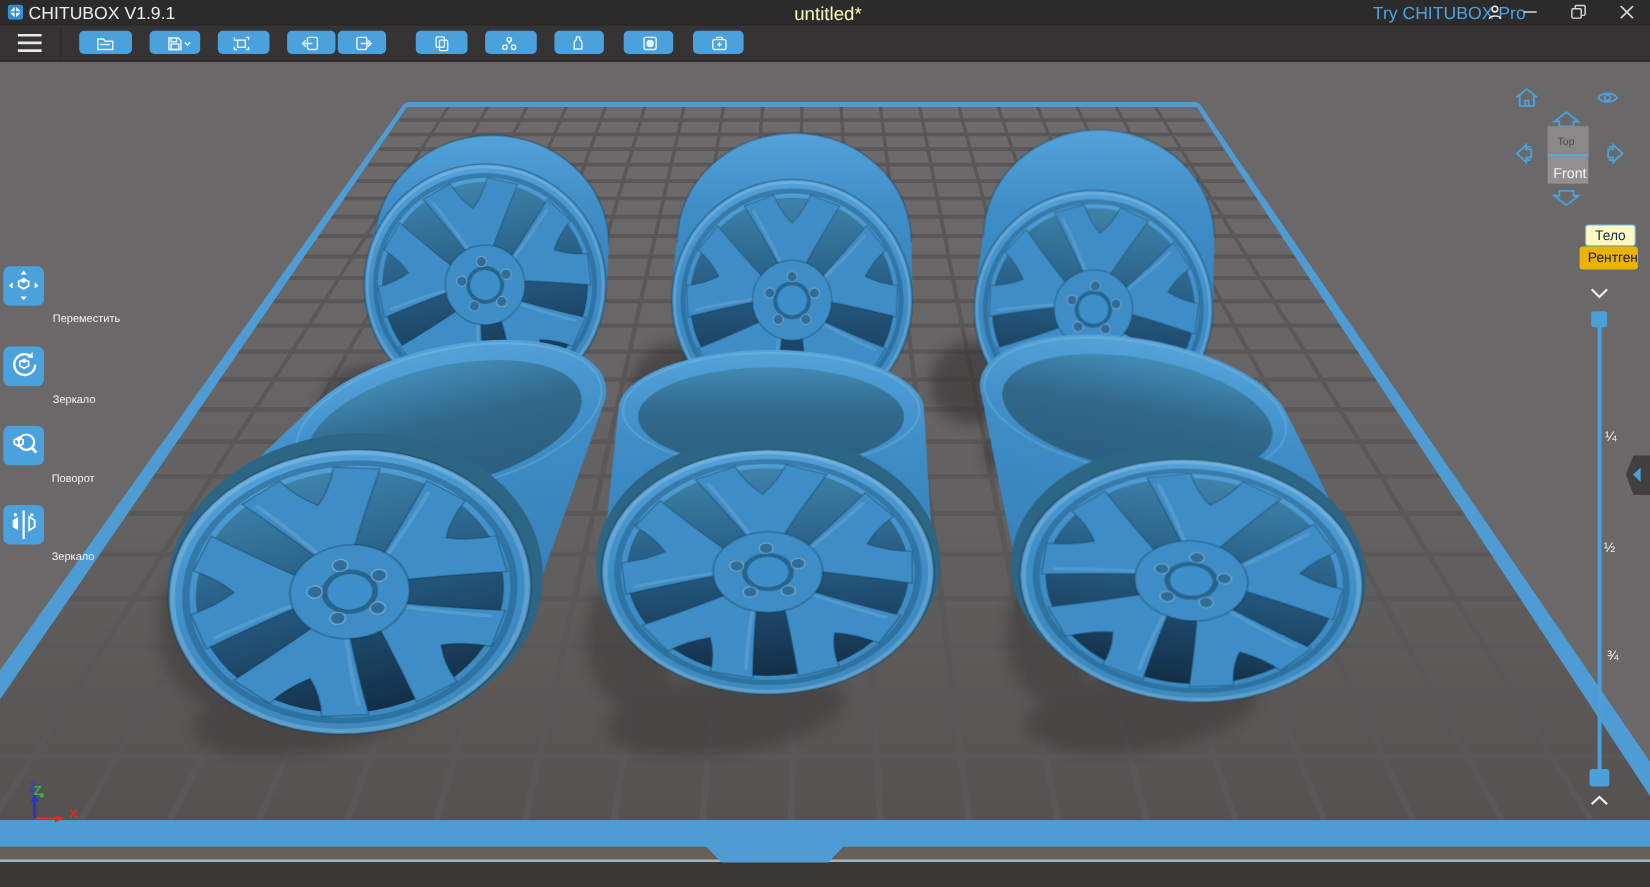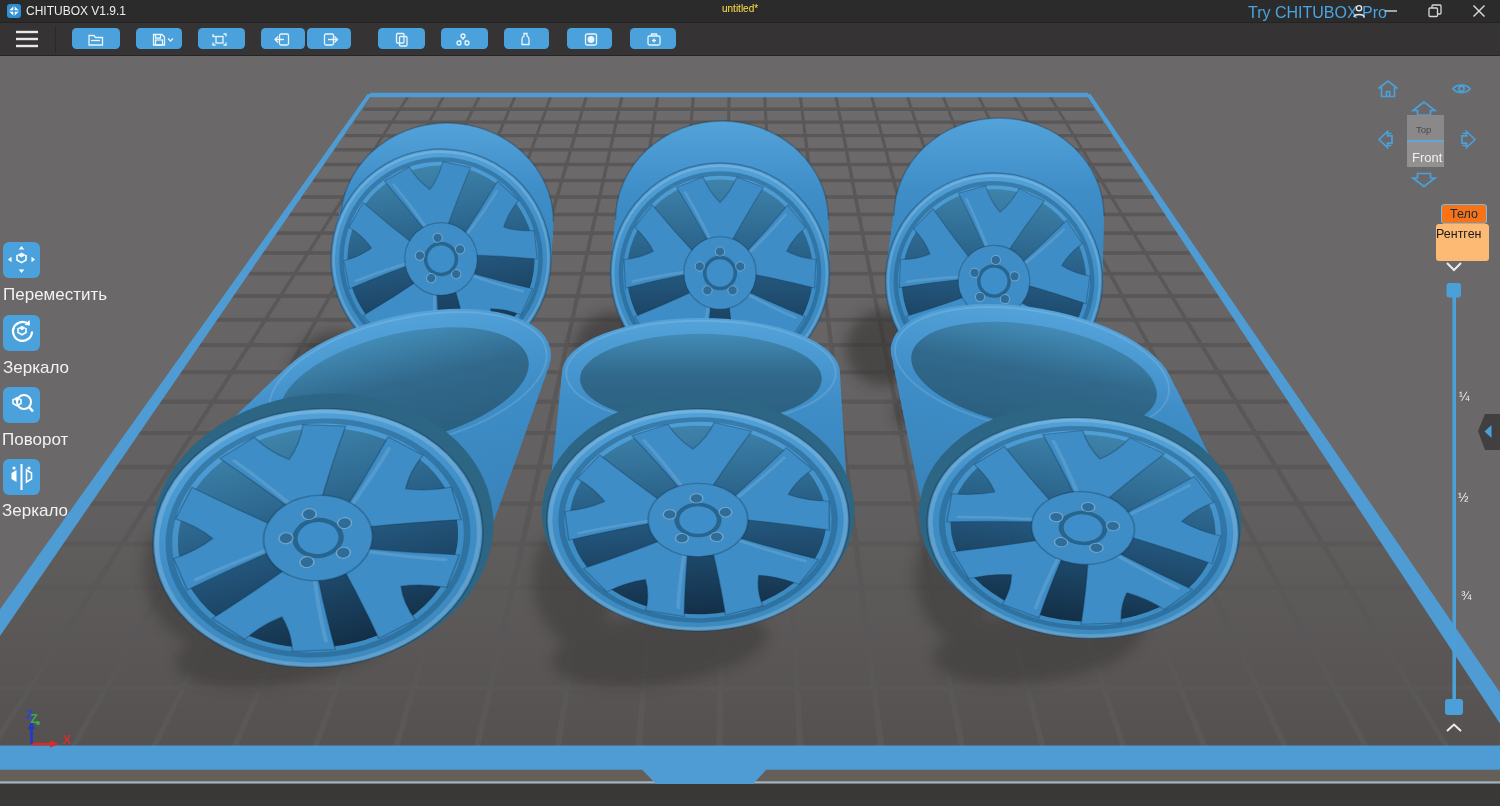--- a/index.html
+++ b/index.html
@@ -2,21 +2,21 @@
 <html><head><meta charset="utf-8">
 <style>
 * { margin:0; padding:0; box-sizing:border-box; }
 body { width:1500px; height:806px; overflow:hidden; position:relative;
   font-family:"Liberation Sans", sans-serif; background:#6A6868; }
 #titlebar { position:absolute; left:0; top:0; width:1500px; height:22px; background:#2B2B2B; }
 #toolbar { position:absolute; left:0; top:22px; width:1500px; height:34px; background:#353333;
   border-top:1px solid #232323; border-bottom:1px solid #252525;}
 .tbtn { position:absolute; top:4.5px; height:21.5px; background:#4AA1DC; border-radius:4.5px; }
 .abs { position:absolute; }
-.lbl { position:absolute; color:#F2F2F2; font-size:17px; }
+.lbl { position:absolute; color:#F2F2F2; font-size:10px;margin-left:45px; }
 .sbtn { position:absolute; left:3px; width:37px; height:36px; background:#4AA1DC; border-radius:6px; }
 </style></head>
 <body>
 <svg width="1500" height="750" viewBox="0 56 1500 750" style="position:absolute;left:0;top:56px">
 <defs>
 <linearGradient id="gBar" x1="0" y1="0" x2="0" y2="1">
 <stop offset="0" stop-color="#58A7DE"></stop>
         <stop offset="0.3" stop-color="#4596D0"></stop>
         <stop offset="0.7" stop-color="#3C8AC2"></stop>
         <stop offset="1" stop-color="#3076AA"></stop>
@@ -378,22 +378,22 @@
 </g>
 </svg>
 
 <div id="titlebar">
   <svg class="abs" style="left:7px;top:4px" width="14" height="14">
     <rect width="14" height="14" rx="3" fill="#2E8FD4"></rect>
     <rect x="3.2" y="3.2" width="7.6" height="7.6" fill="#FFFFFF" transform="rotate(45 7 7)"></rect>
     <line x1="7" y1="1" x2="7" y2="13" stroke="#2E8FD4" stroke-width="1.4"></line>
     <line x1="1" y1="7" x2="13" y2="7" stroke="#2E8FD4" stroke-width="1.4"></line>
   </svg>
-  <span class="abs" style="left:26px;top:4px;color:#ECECEC;font-size:12px">CHITUBOX V1.9.1</span>
-  <span class="abs" style="left:722px;top:3px;color:#fde047;font-size:10px">untitled*</span>
+  <span class="abs" style="left:26px;top:4px;color:#ECECEC;font-size:16px">CHITUBOX V1.9.1</span>
+  <span class="abs" style="left:722px;top:3px;color:#fef9c3;font-size:17px">untitled*</span>
   <span class="abs" style="left:1248px;top:4px;color:#4CA3E0;font-size:16px">Try CHITUBOX Pro</span>
   <svg class="abs" style="left:1351px;top:3px" width="16" height="16" fill="none" stroke="#E8E8E8" stroke-width="1.4">
     <circle cx="8" cy="5.2" r="2.6"></circle>
       <path d="M3 14.2 C3 10.6 13 10.6 13 14.2"></path>
   </svg>
   <svg class="abs" style="left:1383px;top:3px" width="16" height="16" stroke="#D8D8D8" stroke-width="1.4">
     <line x1="2" y1="8" x2="14" y2="8"></line>
   </svg>
   <svg class="abs" style="left:1427px;top:3px" width="16" height="16" fill="none" stroke="#D8D8D8" stroke-width="1.3">
     <rect x="2" y="5" width="8.5" height="8.5" rx="1"></rect>
@@ -512,22 +512,22 @@
   <path d="M105 64.5 l-8.5 -8 v4.3 h-4.5 v7.4 h4.5 v4.3 z M96 58.5 l-3.5 0 M96 70.5 l-3.5 0"></path>
 
   <path d="M54 111.5 l-11 -8.5 h4.5 v-4.5 h13 v4.5 h4.5 z"></path>
 </svg>
 <div class="abs" style="left:1407px;top:115px;width:37px;height:52px;background:#929090"></div>
 <div class="abs" style="left:1407px;top:115px;width:37px;height:26px;background:#8A8888"></div>
 <div class="abs" style="left:1407px;top:140px;width:37px;height:2px;background:#5DA8D8"></div>
 <span class="abs" style="left:1416px;top:124px;color:#4A4A4A;font-size:9.5px">Top</span>
 <span class="abs" style="left:1412px;top:150px;color:#F0F0F0;font-size:13px">Front</span>
 
-<div class="abs" style="left:1441px;top:203.5px;width:46px;height:20px;background:#f97316;border-radius:3px;border:1px solid #77bceb;text-align:center;line-height:19px;color:#0E2B40;font-size:12.5px">Тело</div>
-<div class="abs" style="left:1436px;top:224px;width:53px;height:37px;background:#fdba74;border-radius:3px;text-align:left;line-height:21px;color:#1A1A1A;font-size:12.5px">Рентген</div>
+<div class="abs" style="left:1441px;top:203.5px;width:46px;height:20px;background:#fef9c3;border-radius:3px;border:1px solid #77bceb;text-align:center;line-height:19px;color:#0E2B40;font-size:12.5px">Тело</div>
+<div class="abs" style="left:1436px;top:224px;width:53px;height:21px;background:#eab308;border-radius:3px;text-align:right;line-height:21px;color:#1A1A1A;font-size:12.5px">Рентген</div>
 
 <svg class="abs" style="left:1440px;top:258px" width="30" height="20" fill="none" stroke="#EDEDED" stroke-width="2">
   <path d="M7 5 l7 7 l7 -7"></path>
 </svg>
 
 <svg class="abs" style="left:1430px;top:280px" width="70" height="460">
   <line x1="24.2" y1="16" x2="24.2" y2="428" stroke="#4BA0D9" stroke-width="3.6"></line>
   <rect x="16.5" y="3" width="14.5" height="14.5" rx="2.5" fill="#4BA0D9"></rect>
   <rect x="15" y="419" width="18" height="16" rx="3" fill="#4BA0D9"></rect>
   <text x="29" y="121" fill="#F2F2F2" font-size="12.5" font-family="Liberation Sans">¼</text>

